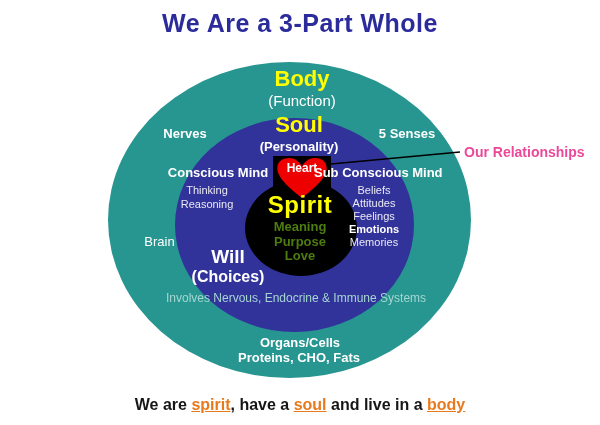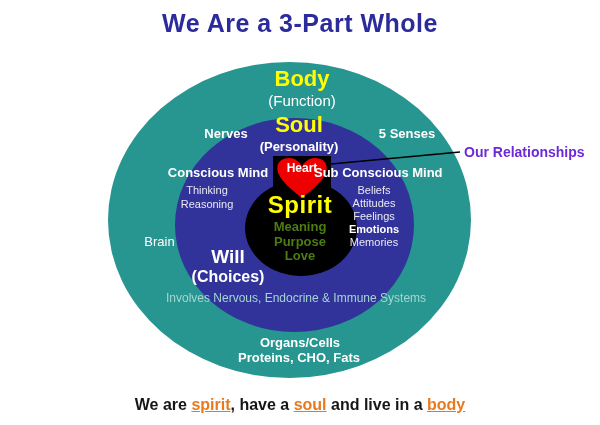--- a/index.html
+++ b/index.html
@@ -25,21 +25,21 @@
   #heart-svg { position:absolute; left:275px; top:157px; width:54px; height:42px; }
   #heart-label { left:302px; top:161px; font-size:12px; }
 
   #connector-svg { left:0; top:0; width:600px; height:425px; pointer-events:none; }
 
   #body-label { left:302px; top:66px;  font-size:22px; }
   #body-sub   { left:302px; top:92px;  font-size:15px; }
   #soul-label { left:299px; top:112px; font-size:22px; }
   #soul-sub   { left:299px; top:139px; font-size:13px; }
 
-  #nerves  { left:185px; top:126px; font-size:13px;margin-left:41px; }
+  #nerves  { left:185px; top:126px; font-size:13px; }
   #senses  { left:407px; top:126px; font-size:13px; }
   #brain   { left:147px; top:234px; font-size:13px;padding-left:25px; }
 
   #conscious    { left:218px; top:165px; font-size:13px; }
   #subconscious { left:314px; top:165px; font-size:13px; }
 
   #thinking  { left:207px; top:184px; font-size:11px; color:#e9e9f2; }
   #reasoning { left:207px; top:198px; font-size:11px; color:#e9e9f2; }
 
   #sub-list { left:374px; top:184px; font-size:11px; color:#e9e9f2;
@@ -50,21 +50,21 @@
   #spirit-lines { left:300px; top:220px; font-size:13px; font-weight:bold; color:#4d7c0f;
                   text-align:center; line-height:14.5px; transform:translateX(-50%); }
 
   #will    { left:228px; top:246px; font-size:19px; }
   #choices { left:228px; top:268px; font-size:16px; }
   #involves { left:296px; top:291px; font-size:12px; color:var(--muted-teal,#a5d6d2); }
 
   #organs    { left:300px; top:335px; font-size:13px; }
   #nutrients { left:299px; top:350px; font-size:13px; }
 
-  #our-rel { left:464px; top:144px; font-size:14px; font-weight:bold; color:#6d28d9; }
+  #our-rel { left:464px; top:144px; font-size:14px; font-weight:bold; color:#ec4899; }
 
   #caption { left:0; top:396px; width:100%; text-align:center;
              font-size:16px; font-weight:bold; color:#161616; }
   #caption .u { color:var(--caption-accent,#e87a1e); text-decoration:underline; }
 </style>
 </head>
 <body>
 
 <div class="stage">
 

